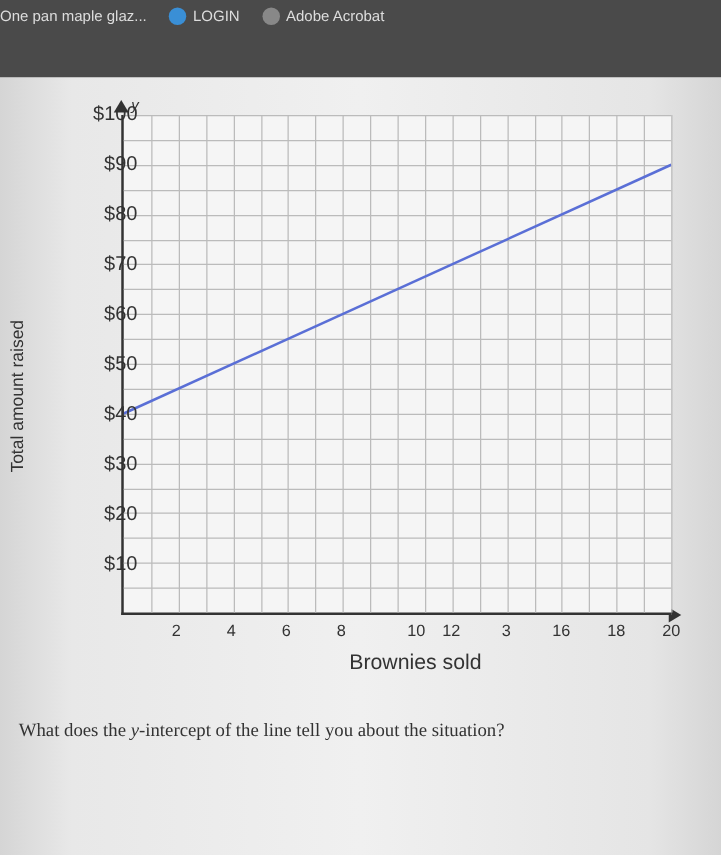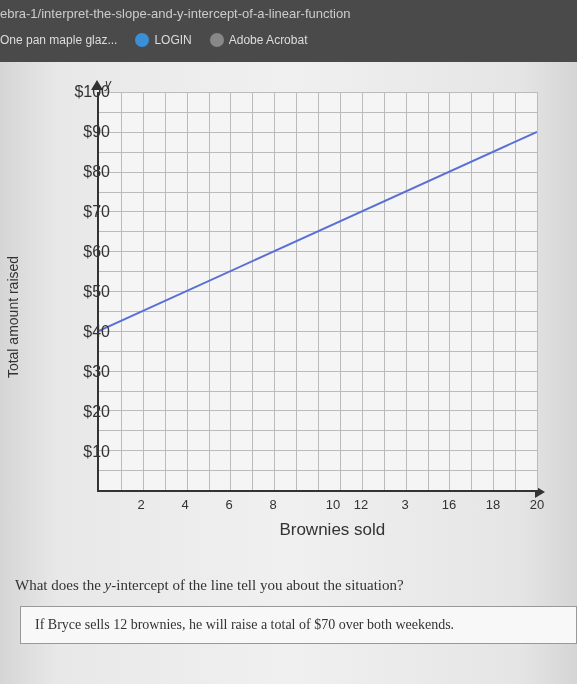--- a/index.html
+++ b/index.html
@@ -139,21 +139,20 @@
       background: #f8f8f8;
       padding: 10px 14px;
       margin: 0 0 0 20px;
     }
     .italic { font-style: italic; }
   </style>
 </head>
 <body>
 
 <div class="browser-bar">
-  <div class="url-bar">ebra-1/interpret-the-slope-and-y-intercept-of-a-linear-function</div>
   <div class="bookmark-bar">
     <div class="bookmark-item">
       <span>One pan maple glaz...</span>
     </div>
     <div class="bookmark-item">
       <span class="bm-icon" style="background:#3a8fd6"></span>
       <span>LOGIN</span>
     </div>
     <div class="bookmark-item">
       <span class="bm-icon" style="background:#888"></span>
@@ -241,17 +240,14 @@
     <div class="x-tick" style="left:468px">18</div>
     <div class="x-tick" style="left:512px">20</div>
 
     <div class="x-axis-label">Brownies sold</div>
   </div>
 
   <div class="question">
     <span>What does the </span><span class="italic">y</span><span>-intercept of the line tell you about the situation?</span>
   </div>
 
-  <div class="answer-box">
-    <span>If Bryce sells 12 brownies, he will raise a total of $70 over both weekends.</span>
-  </div>
 
 </div>
 
 </body></html>

